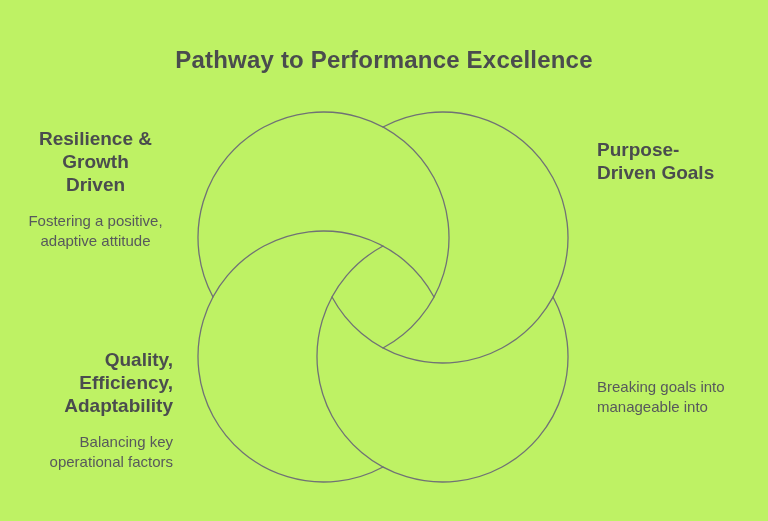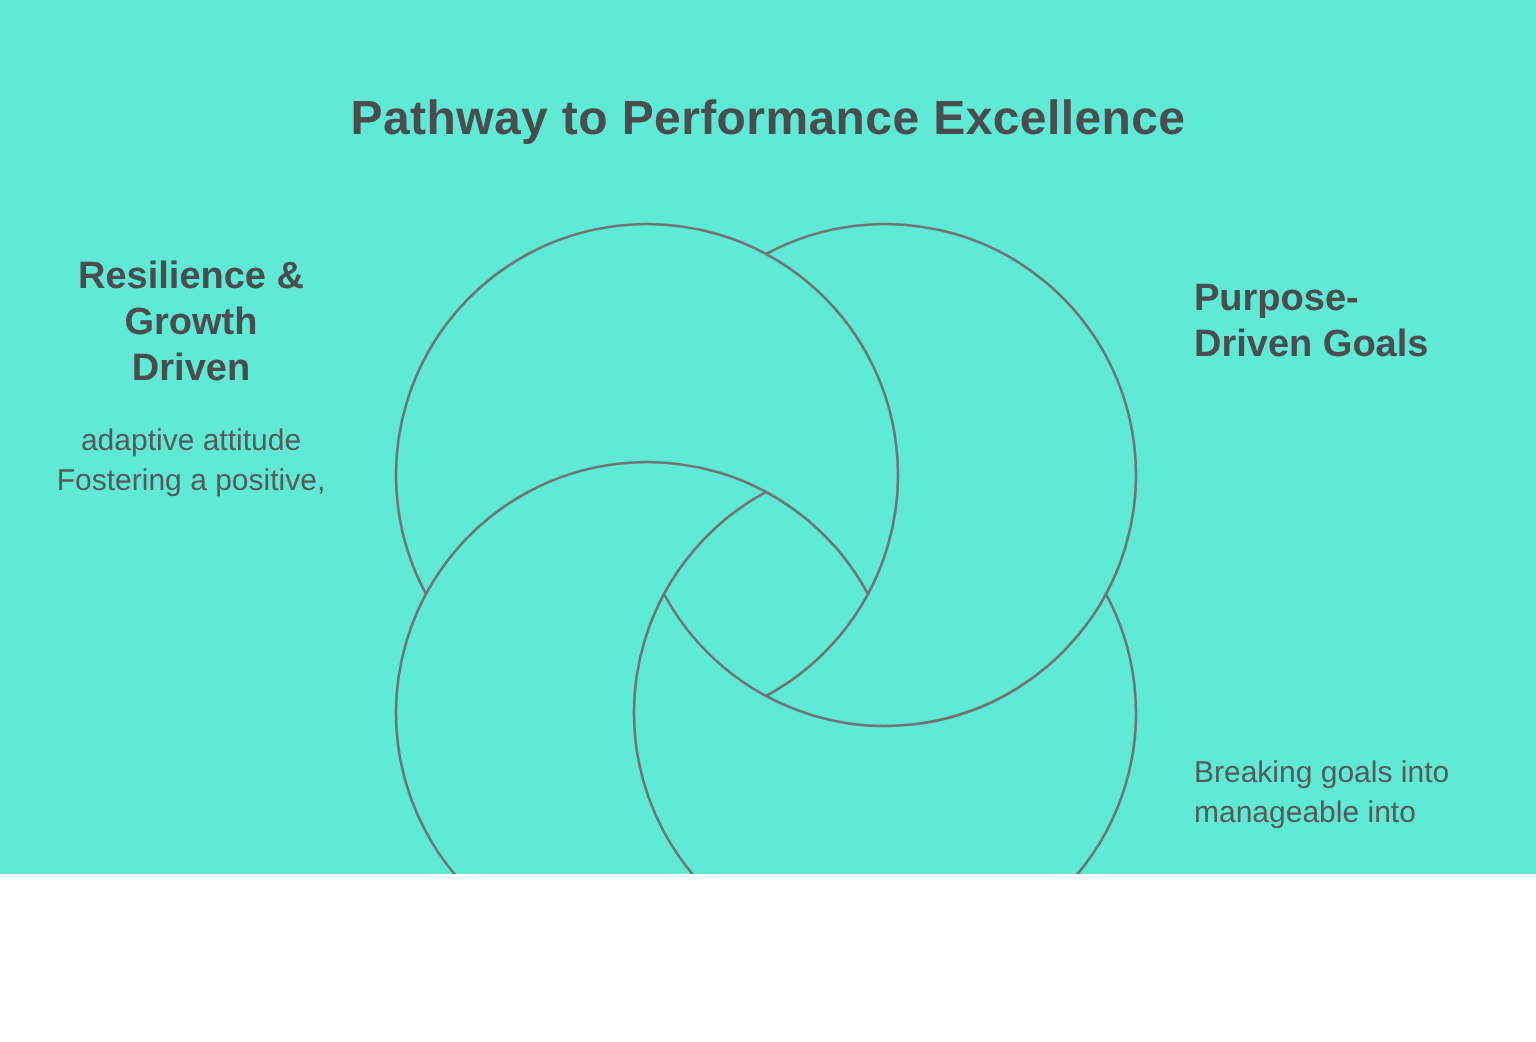--- a/index.html
+++ b/index.html
@@ -3,22 +3,22 @@
 <meta charset="utf-8">
 <style>
   html, body {
     margin: 0;
     padding: 0;
     background: #ffffff;
   }
   #stage {
     position: relative;
     width: 768px;
-    height: 437px;
-    background: #5eead4;
+    height: 521px;
+    background: #bef264;
     overflow: hidden;
     font-family: "Liberation Sans", "DejaVu Sans", sans-serif;
   }
   .diagram-title {
     position: absolute;
     top: 46px;
     left: 0;
     width: 768px;
     text-align: center;
     font-size: 24px;
@@ -71,32 +71,43 @@
     </g>
   </svg>
 
   <div id="card-tl" class="card align-right">
     <div class="card-title">
       <span class="tline">Resilience &amp;</span>
       <span class="tline">Growth</span>
       <span class="tline">Driven</span>
     </div>
     <div class="card-desc">
+      <span class="dline">Fostering a positive,</span>
       <span class="dline">adaptive attitude</span>
-      <span class="dline">Fostering a positive,</span>
     </div>
   </div>
 
   <div id="card-tr" class="card align-left">
     <div class="card-title">
       <span class="tline">Purpose-</span>
       <span class="tline">Driven Goals</span>
     </div>
   </div>
 
+  <div id="card-bl" class="card align-right">
+    <div class="card-title">
+      <span class="tline">Quality,</span>
+      <span class="tline">Efficiency,</span>
+      <span class="tline">Adaptability</span>
+    </div>
+    <div class="card-desc">
+      <span class="dline">Balancing key</span>
+      <span class="dline">operational factors</span>
+    </div>
+  </div>
 
   <div id="card-br" class="card align-left">
     <div class="card-desc">
       <span class="dline">Breaking goals into</span>
       <span class="dline">manageable into</span>
     </div>
   </div>
 
 </div>
 

